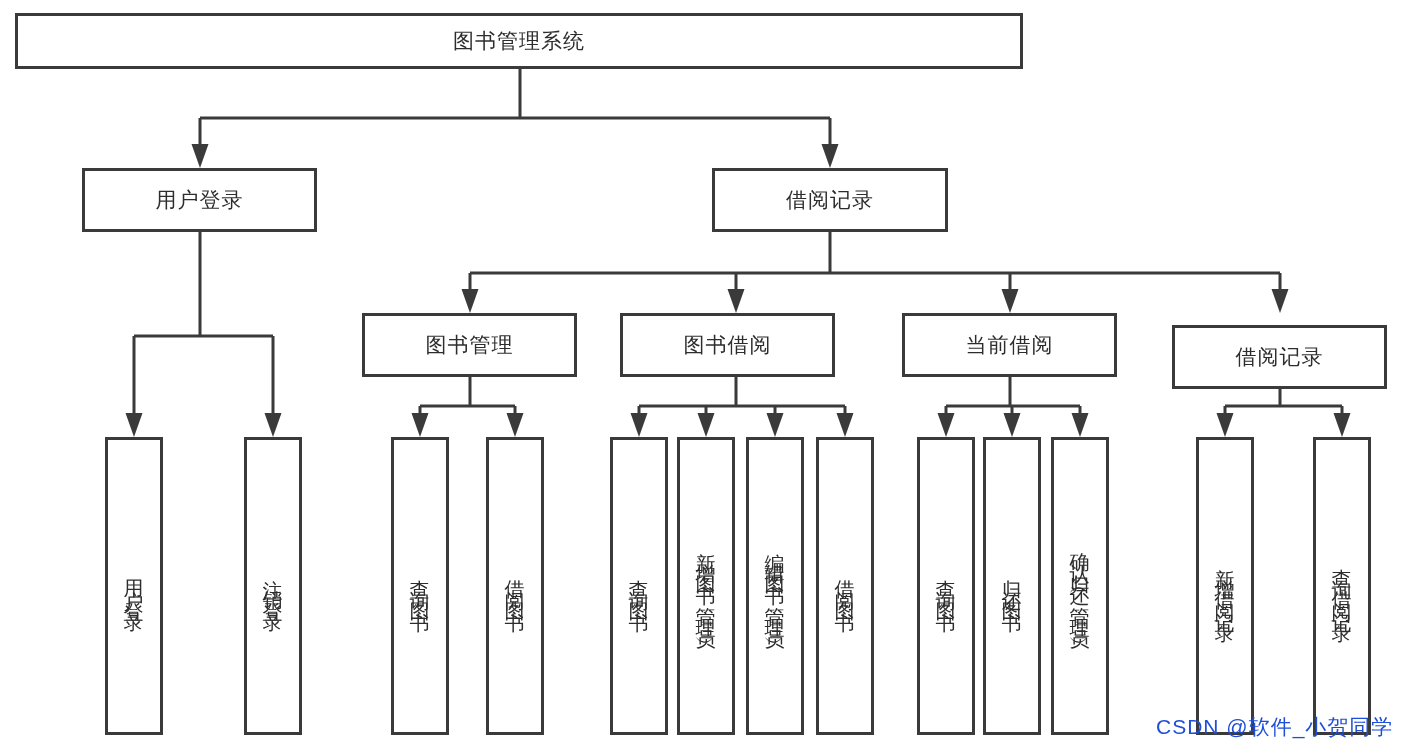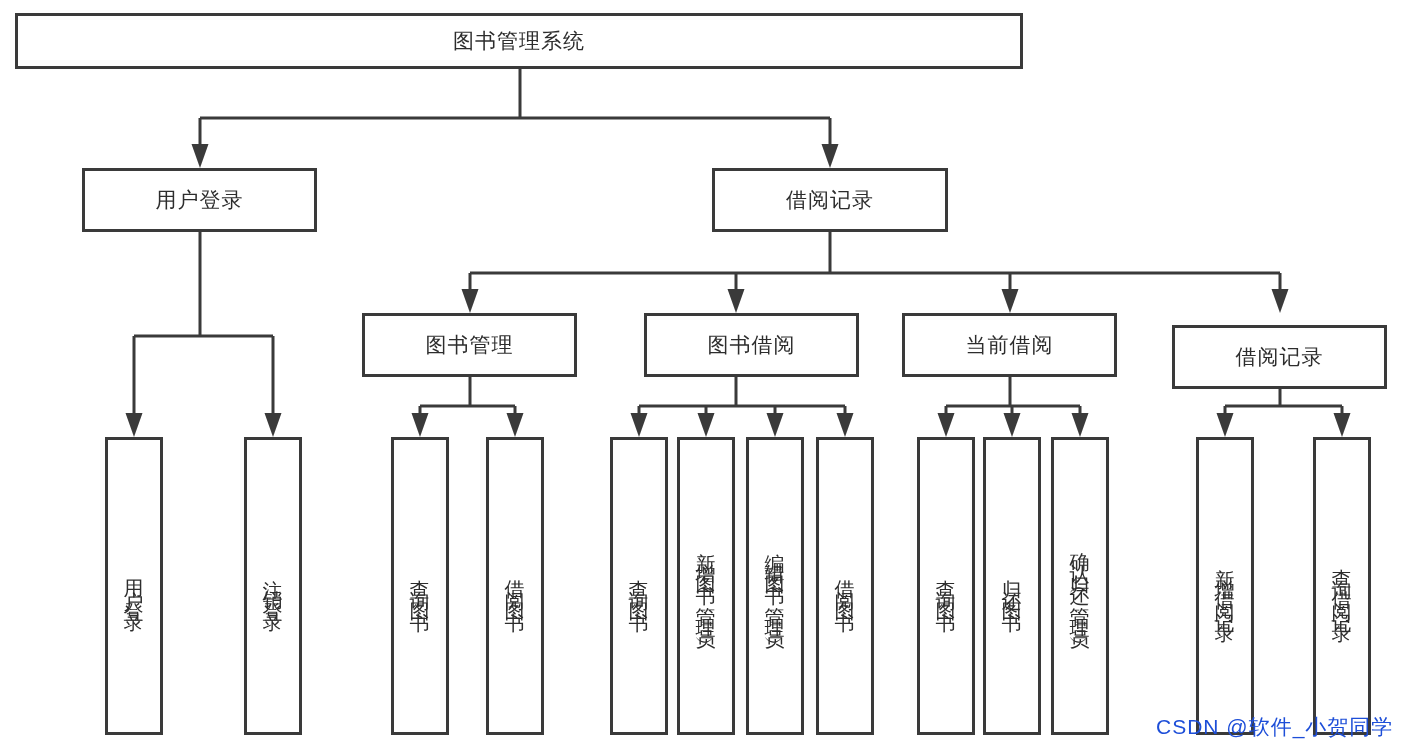--- a/index.html
+++ b/index.html
@@ -116,21 +116,21 @@
   <div class="hnode" style="left:82px; top:168px; width:235px; height:64px;">
     <span>用户登录</span>
   </div>
   <div class="hnode" style="left:712px; top:168px; width:236px; height:64px;">
     <span>借阅记录</span>
   </div>
 
   <div class="hnode" style="left:362px; top:313px; width:215px; height:64px;">
     <span>图书管理</span>
   </div>
-  <div class="hnode" style="left:644px; top:313px; width:215px; height:64px;">
+  <div class="hnode" style="left:620px; top:313px; width:215px; height:64px;">
     <span>图书借阅</span>
   </div>
   <div class="hnode" style="left:902px; top:313px; width:215px; height:64px;">
     <span>当前借阅</span>
   </div>
   <div class="hnode" style="left:1172px; top:313px; width:215px; height:64px;margin-top:12px;">
     <span>借阅记录</span>
   </div>
 
   <div class="vnode" style="left:105px;">

